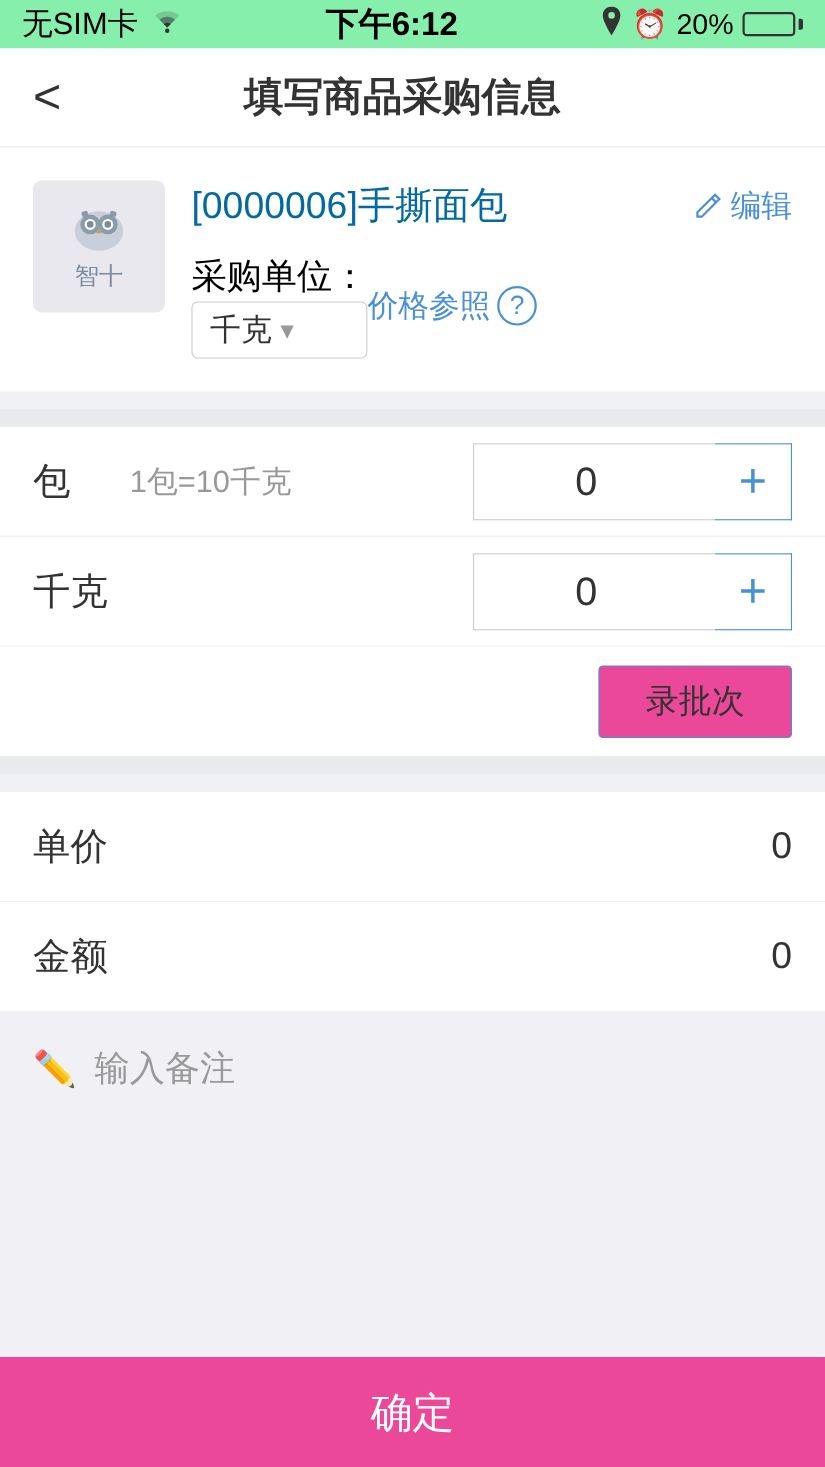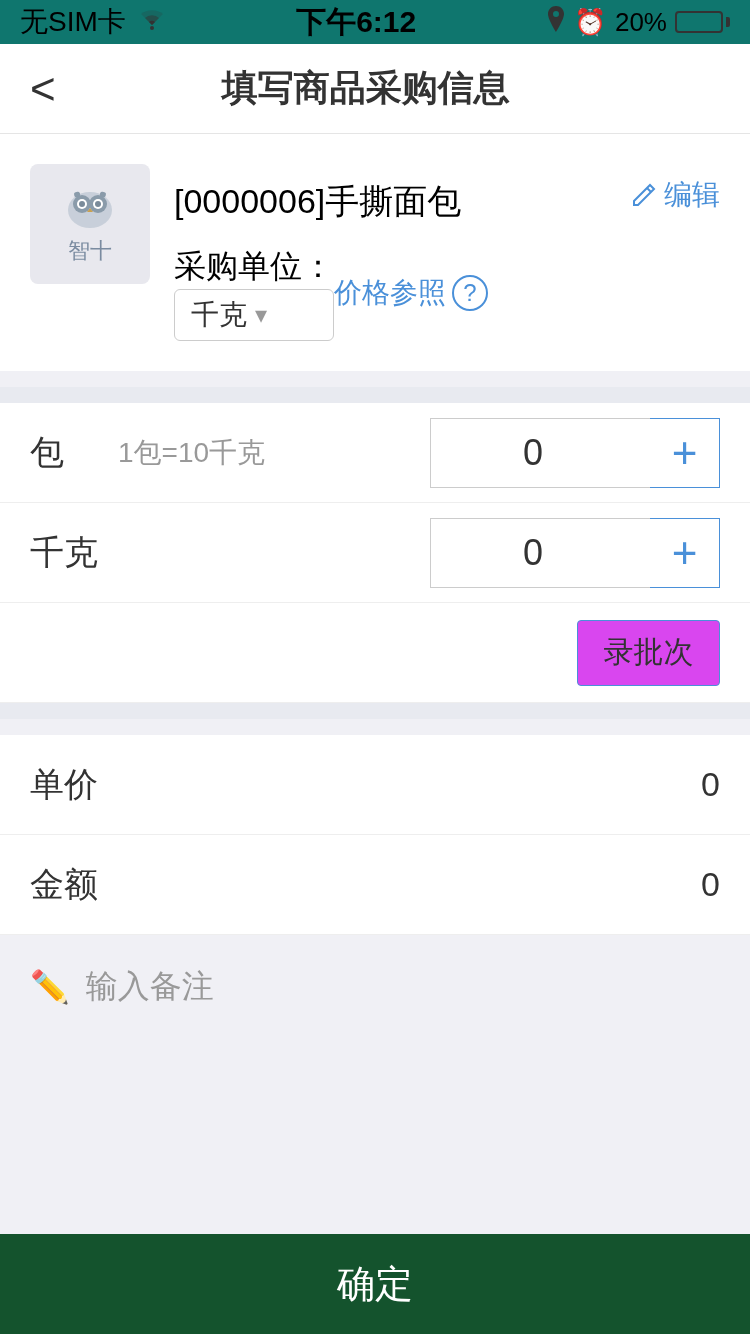--- a/index.html
+++ b/index.html
@@ -8,21 +8,21 @@
       width: 750px;
       min-height: 1334px;
       font-family: -apple-system, "PingFang SC", "Helvetica Neue", Arial, sans-serif;
       background: #f0f0f5;
       font-size: 32px;
     }
 
     
     .status-bar {
       height: 44px;
-      background: #0f766e;
+      background: #86efac;
       display: flex;
       align-items: center;
       justify-content: space-between;
       padding: 0 20px;
       font-size: 28px;
       font-weight: 500;
     }
     .status-left { display: flex; align-items: center; gap: 10px; }
     .status-center { font-size: 30px; font-weight: 600; }
     .status-right { display: flex; align-items: center; gap: 8px; font-size: 26px; }
@@ -85,23 +85,22 @@
       flex: 1;
     }
     .product-name-row {
       display: flex;
       align-items: center;
       justify-content: space-between;
       margin-bottom: 20px;
     }
     .product-name {
       font-size: 34px;
-      color: #000000;
+      color: #0369a1;
       font-weight: 500;
-      margin-top: 15px;
     }
     .edit-btn {
       font-size: 28px;
       color: #4a90d9;
       display: flex;
       align-items: center;
       gap: 6px;
     }
     .purchase-unit-row {
       display: flex;
@@ -200,26 +199,26 @@
       height: 100px;
       background: #fff;
       border-bottom: 1px solid #eee;
     }
     .summary-text {
       font-size: 32px;
       color: #333;
     }
     .batch-btn {
       margin-left: auto;
-      width: 143px;
+      width: 176px;
       height: 66px;
       border: 1px solid #4a90d9;
       color: #333;
       font-size: 30px;
-      background: #d946ef;
+      background: #ec4899;
       border-radius: 4px;
       display: flex;
       align-items: center;
       justify-content: center;
       cursor: pointer;
     }
 
     
     .price-section {
       background: #fff;
@@ -257,21 +256,21 @@
       font-size: 32px;
     }
 
     
     .confirm-btn {
       position: fixed;
       bottom: 0;
       left: 0;
       width: 750px;
       height: 100px;
-      background: #14532d;
+      background: #ec4899;
       color: #fff;
       font-size: 38px;
       font-weight: 500;
       border: none;
       cursor: pointer;
       display: flex;
       align-items: center;
       justify-content: center;
     }
 

